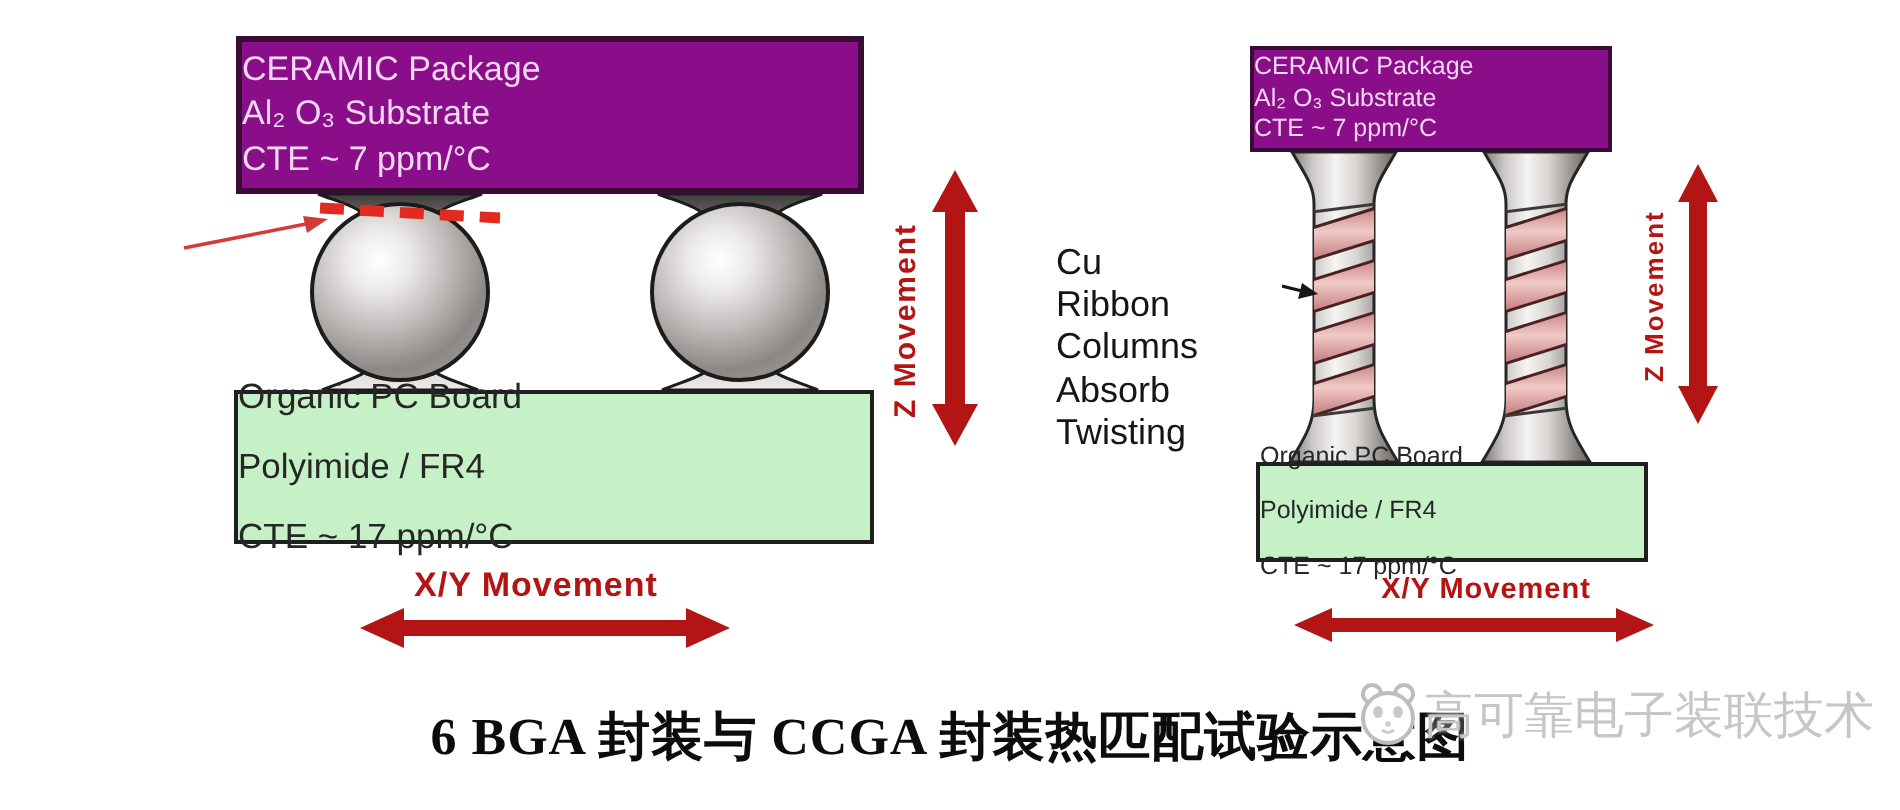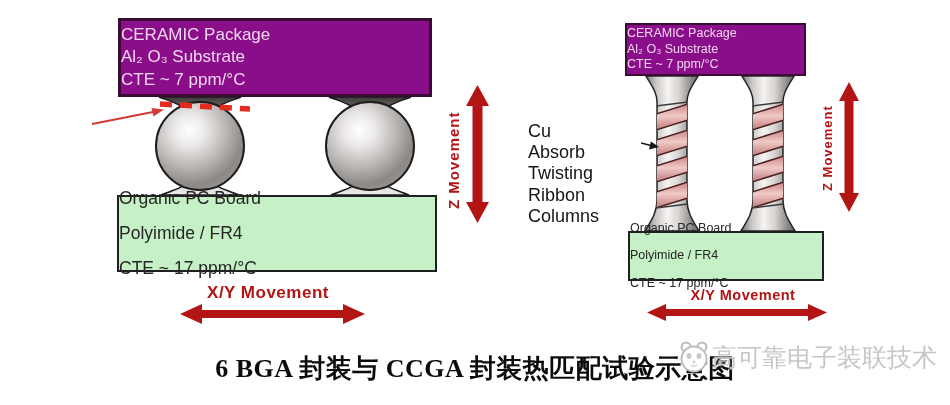--- a/index.html
+++ b/index.html
@@ -151,22 +151,22 @@
         <line x1="41" y1="132" x2="73" y2="128" stroke="#3a3a3a" stroke-width="1.5"></line>
       </g>
     </g>
   </defs>
   <use href="#column"></use>
   <use href="#column" x="96"></use>
 </svg>
 
 <div class="abs cu-label">
   <div>Cu</div>
+  <div>Ribbon Columns</div>
   <div>Absorb Twisting</div>
-  <div>Ribbon Columns</div>
 </div>
 <svg class="abs" style="left:641px;top:139px" width="18" height="12" viewBox="0 0 18 12">
   <line x1="0" y1="4" x2="10" y2="6.5" stroke="#151515" stroke-width="1.6"></line>
   <polygon points="18,8 8,10.5 10,2.5" fill="#151515"></polygon>
 </svg>
 
 <div class="abs cbox green-box ccga-board">
   <div>Organic PC Board</div>
   <div>Polyimide / FR4</div>
   <div>CTE ~ 17 ppm/°C</div>

